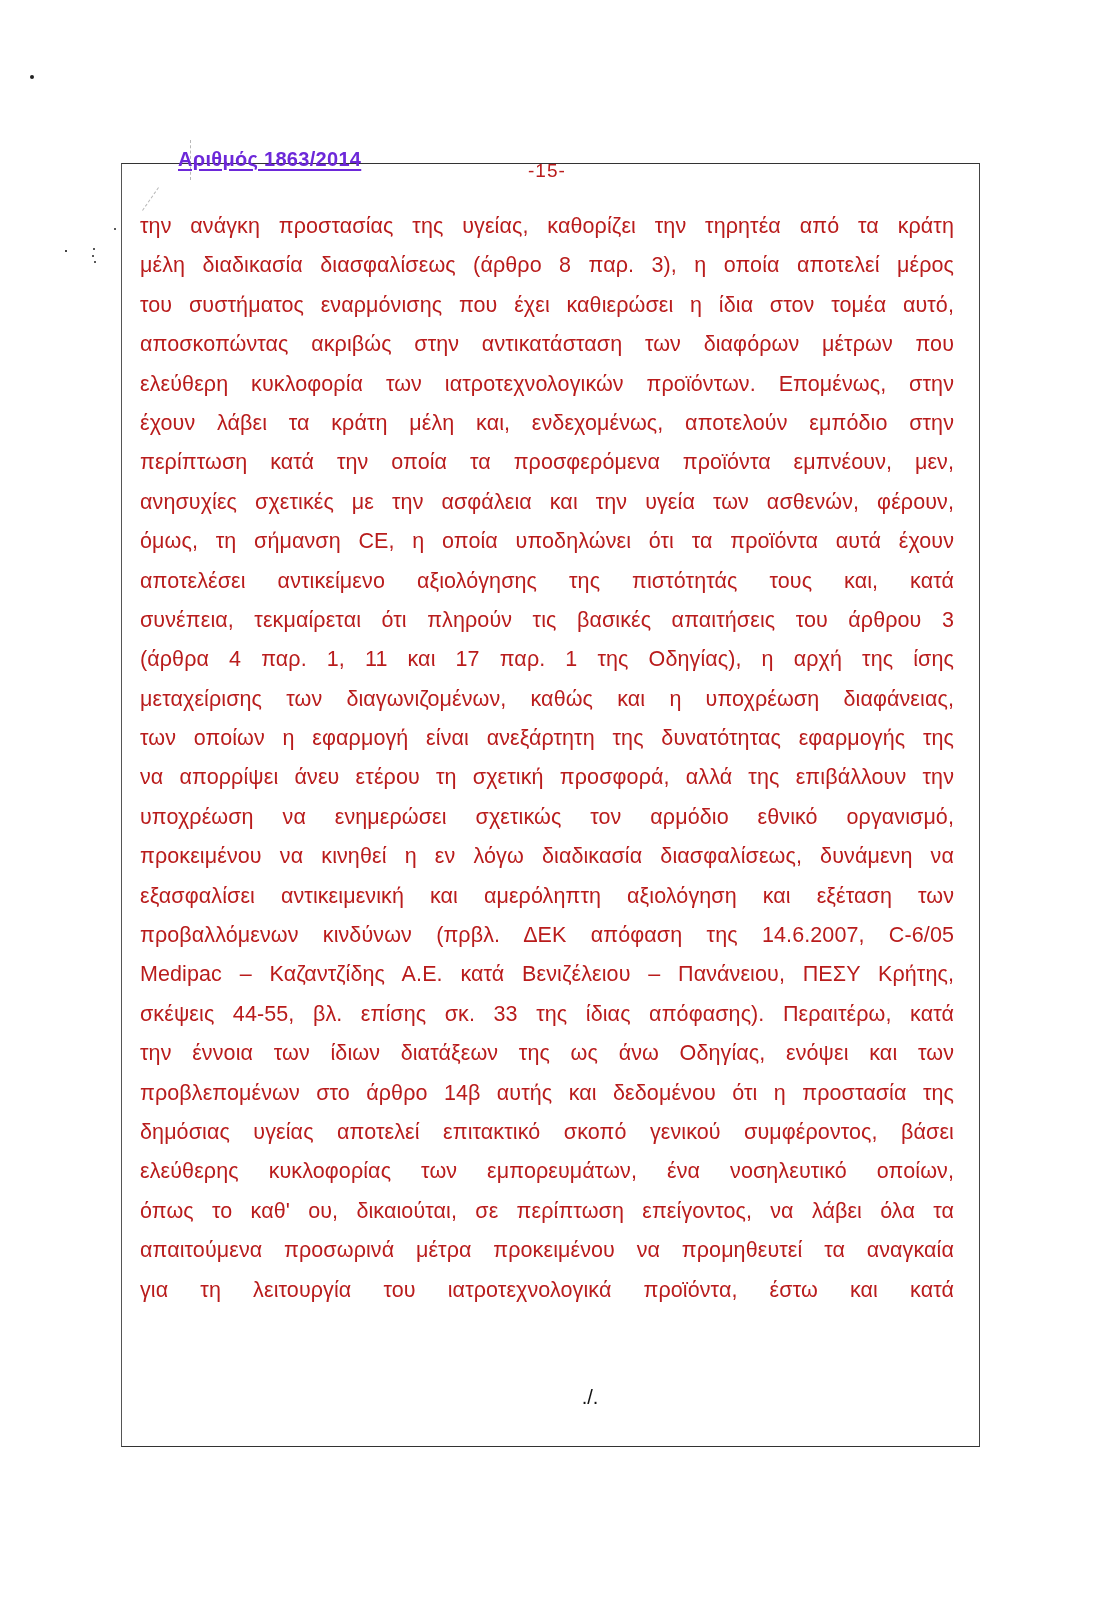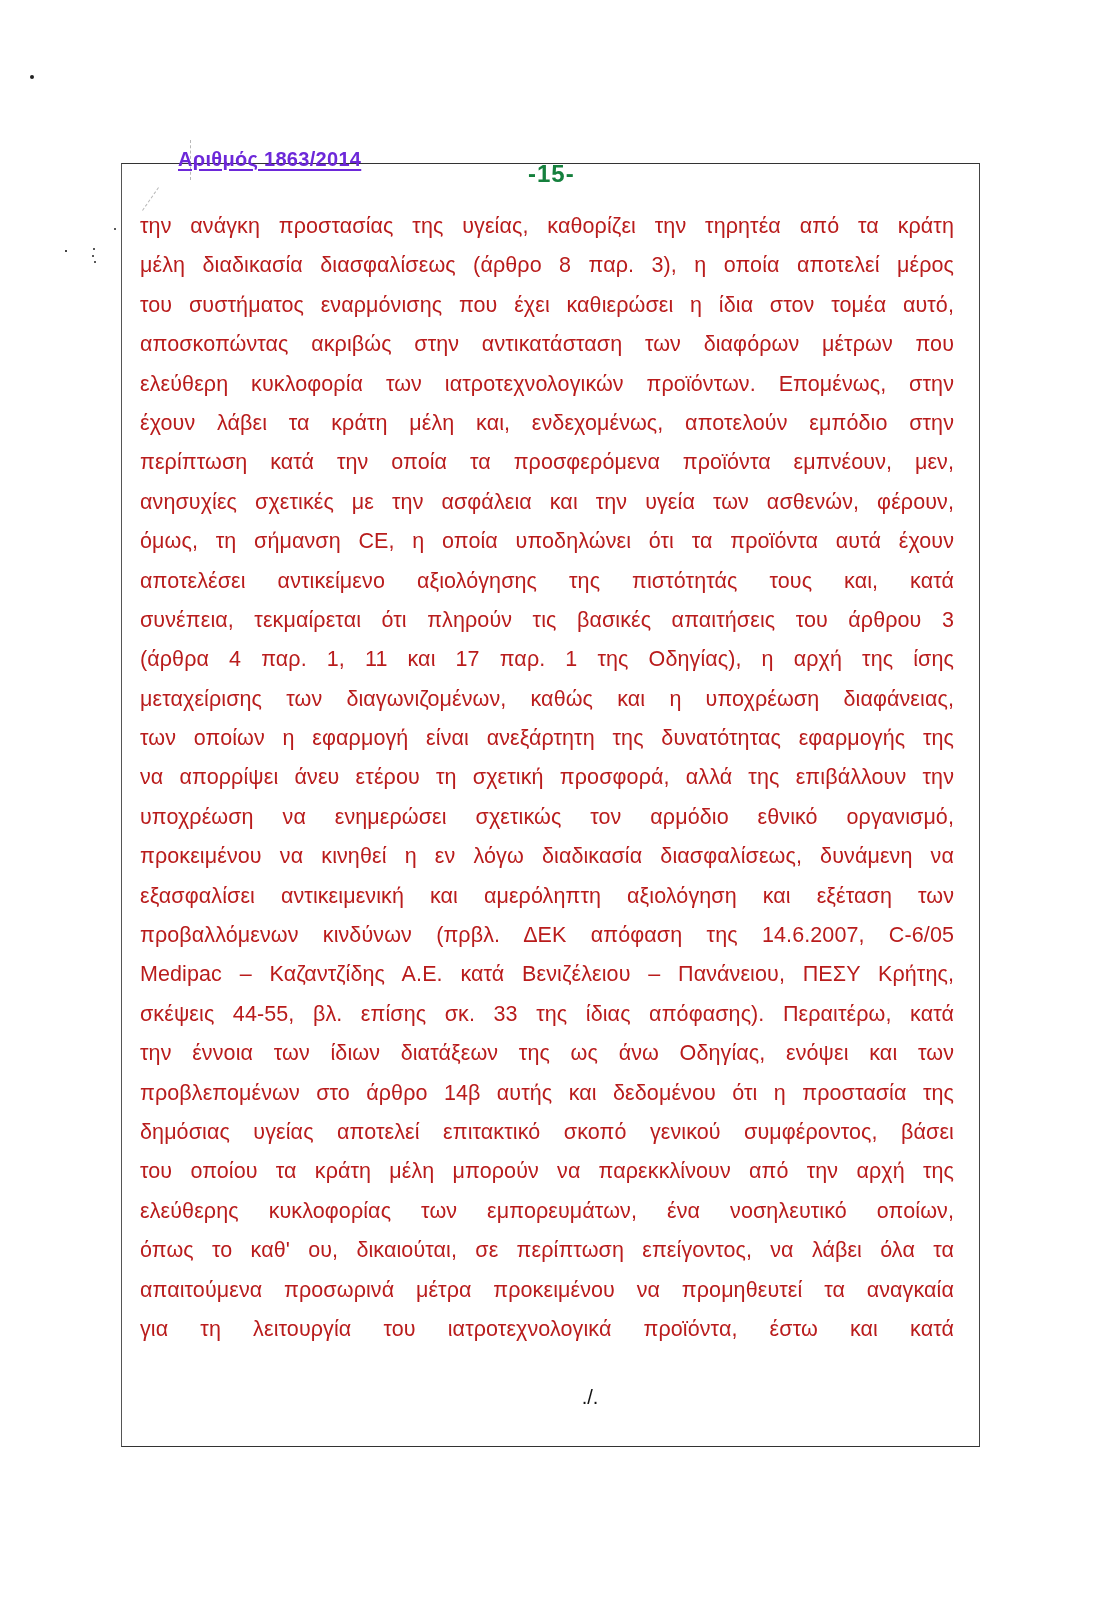--- a/index.html
+++ b/index.html
@@ -35,24 +35,24 @@
       font-weight: bold;
       text-decoration: underline;
       text-underline-offset: 3px;
       letter-spacing: 0.3px;
       color: #6d28d9;
     }
     .page-number {
       position: absolute;
       left: 528px;
       top: 160px;
-      font-size: 24px;
-      font-weight: bold;
+      font-size: 19px;
+      font-weight: normal;
       letter-spacing: 1px;
-      color: #15803d;
+      color: #b91c1c;
     }
     .body-text {
       position: absolute;
       left: 140px;
       top: 207px;
       width: 814px;
       font-size: 21.5px;
       line-height: 39.4px;
       color: #b91c1c;
     }
@@ -121,20 +121,19 @@
   <span class="line">να απορρίψει άνευ ετέρου τη σχετική προσφορά, αλλά της επιβάλλουν την</span>
   <span class="line">υποχρέωση να ενημερώσει σχετικώς τον αρμόδιο εθνικό οργανισμό,</span>
   <span class="line">προκειμένου να κινηθεί η εν λόγω διαδικασία διασφαλίσεως, δυνάμενη να</span>
   <span class="line">εξασφαλίσει αντικειμενική και αμερόληπτη αξιολόγηση και εξέταση των</span>
   <span class="line">προβαλλόμενων κινδύνων (πρβλ. ΔΕΚ απόφαση της 14.6.2007, C-6/05</span>
   <span class="line">Medipac – Καζαντζίδης Α.Ε. κατά Βενιζέλειου – Πανάνειου, ΠΕΣΥ Κρήτης,</span>
   <span class="line">σκέψεις 44-55, βλ. επίσης σκ. 33 της ίδιας απόφασης). Περαιτέρω, κατά</span>
   <span class="line">την έννοια των ίδιων διατάξεων της ως άνω Οδηγίας, ενόψει και των</span>
   <span class="line">προβλεπομένων στο άρθρο 14β αυτής και δεδομένου ότι η προστασία της</span>
   <span class="line">δημόσιας υγείας αποτελεί επιτακτικό σκοπό γενικού συμφέροντος, βάσει</span>
-  <span class="line">του οποίου τα κράτη μέλη μπορούν να παρεκκλίνουν από την αρχή της</span>
   <span class="line">ελεύθερης κυκλοφορίας των εμπορευμάτων, ένα νοσηλευτικό οποίων,</span>
   <span class="line">όπως το καθ' ου, δικαιούται, σε περίπτωση επείγοντος, να λάβει όλα τα</span>
   <span class="line">απαιτούμενα προσωρινά μέτρα προκειμένου να προμηθευτεί τα αναγκαία</span>
   <span class="line">για τη λειτουργία του ιατροτεχνολογικά προϊόντα, έστω και κατά</span>
 </div>
 
 <div class="continuation">./.</div>
 
 </body></html>

